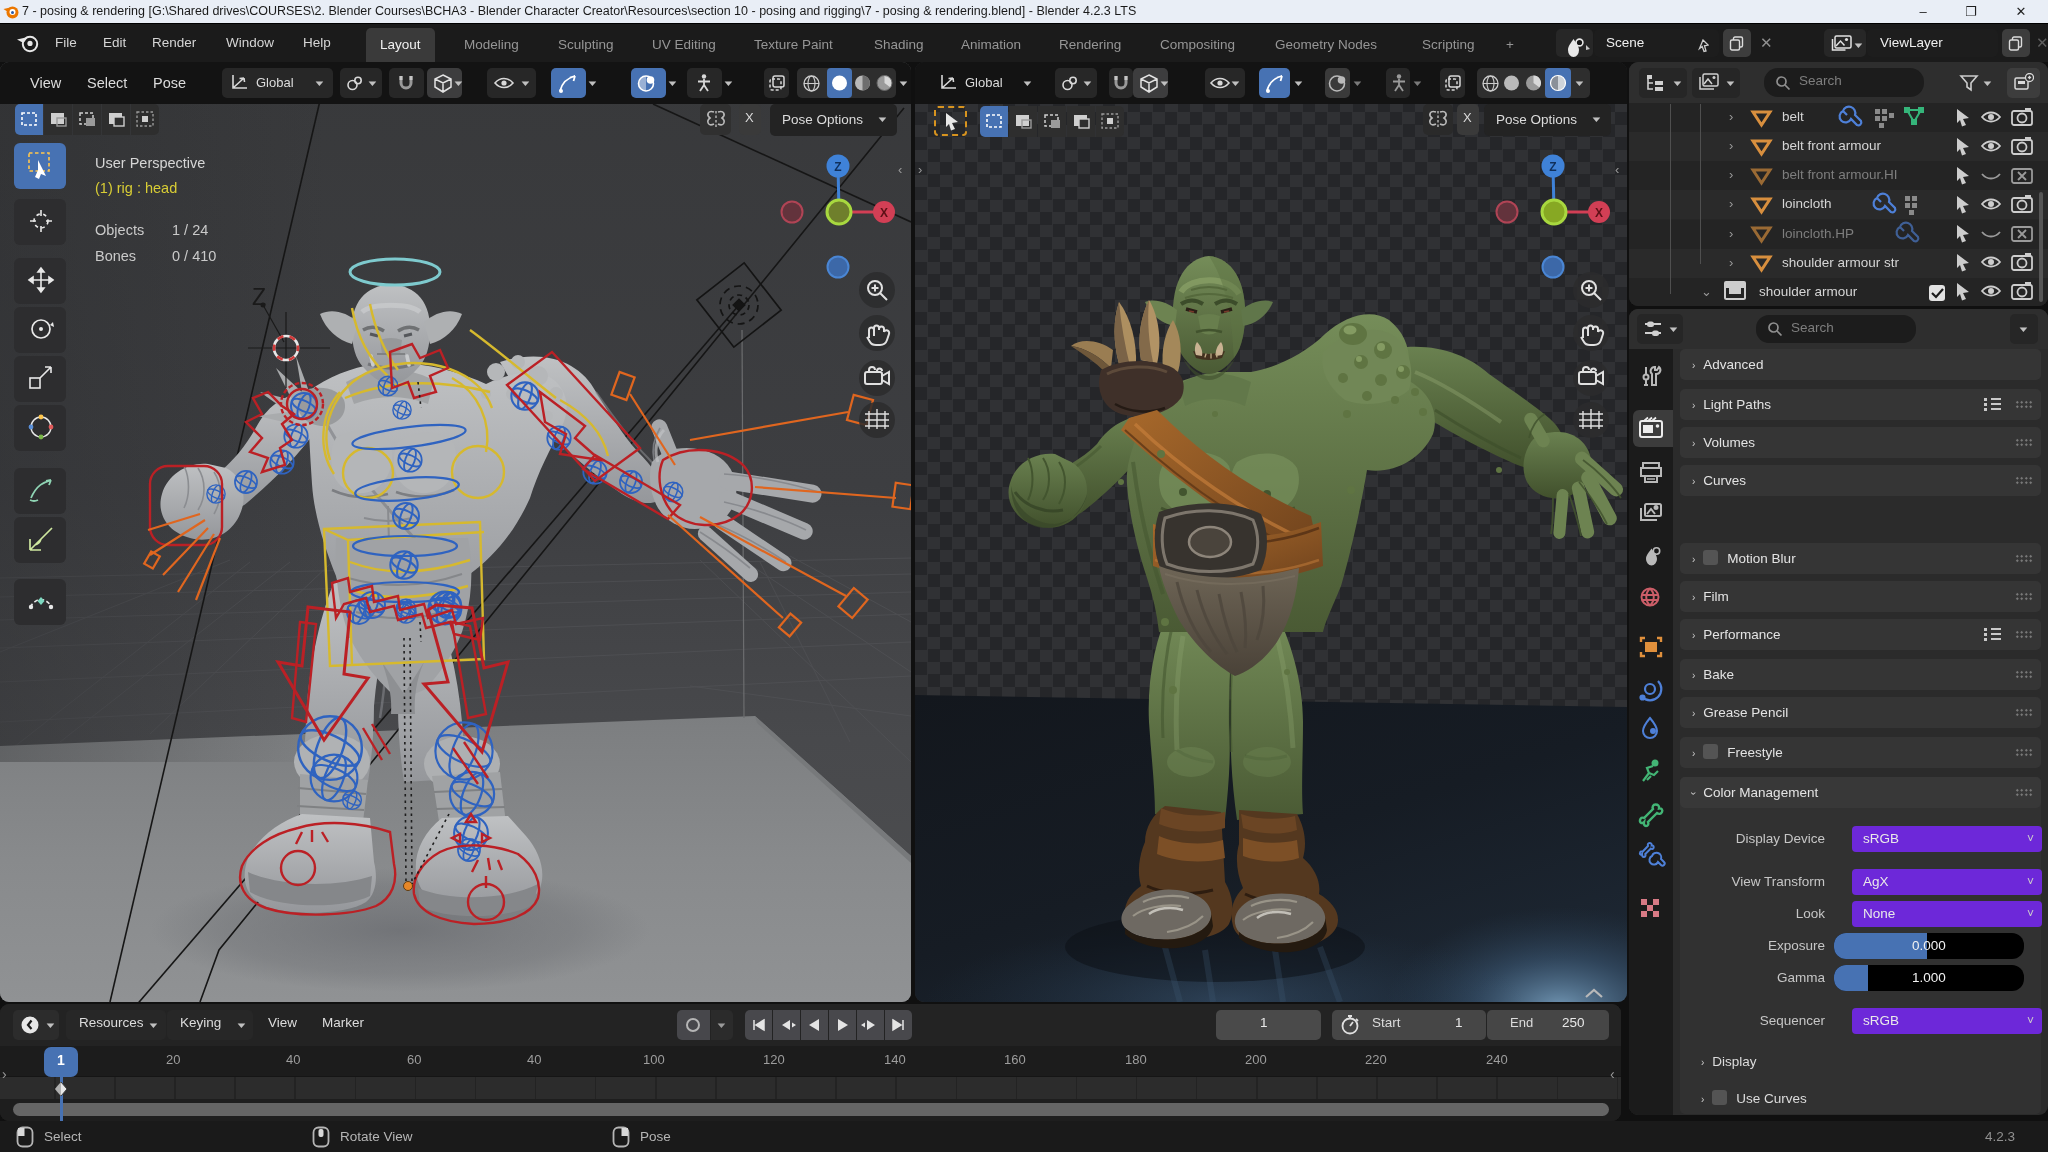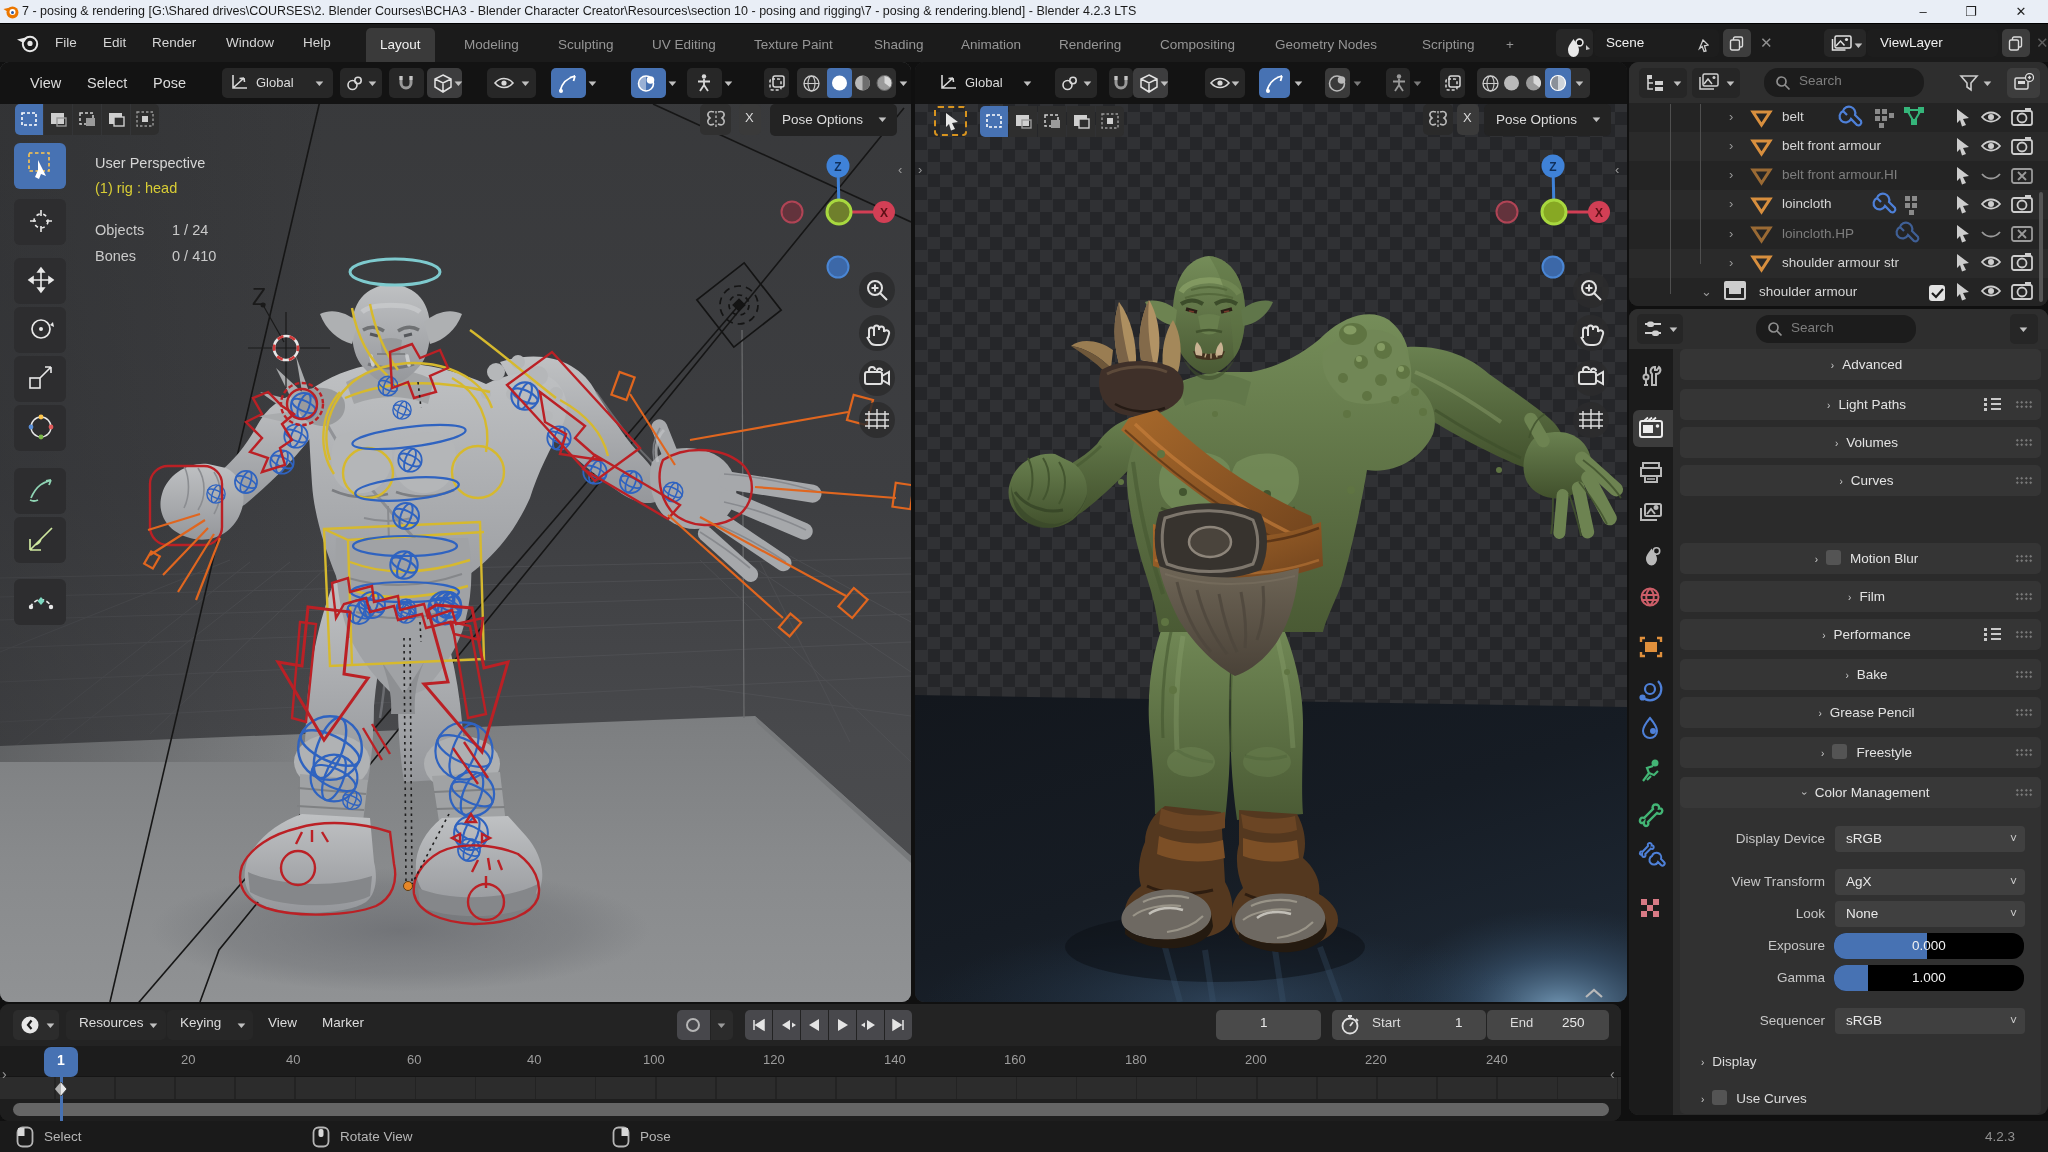--- a/index.html
+++ b/index.html
@@ -33,21 +33,21 @@
 
 .selrow { position:absolute; display:flex; gap:1px; }
 .selbtn { width:28px; height:31px; background:#2e2e2e; position:relative; }
 .selbtn.first { border-radius:5px 0 0 5px; }
 .selbtn.last { border-radius:0 5px 5px 0; }
 .selbtn.on { background:#4772b3; }
 
 
 .outliner { position:absolute; left:1629px; top:62px; width:419px; height:244px; background:#262626; border-radius:9px; overflow:hidden; }
 .props { position:absolute; left:1629px; top:309px; width:419px; height:806px; background:#2b2b2b; border-radius:9px; overflow:hidden; }
-.panelhead { position:absolute; left:51px; width:361px; height:31px; background:#353535; border-radius:5px; color:#e3e3e3; font-size:13.5px; line-height:31px;text-align:center; }
+.panelhead { position:absolute; left:51px; width:361px; height:31px; background:#353535; border-radius:5px; color:#e3e3e3; font-size:13.5px; line-height:31px; }
 .grip { position:absolute; right:8px; top:11px; width:18px; height:9px; opacity:.55;
  background-image:radial-gradient(#bbb 1.1px, transparent 1.2px); background-size:4.5px 4.5px; }
 .chev { display:inline-block; margin:0 8px 0 12px; color:#cdcdcd; font-size:10px; }
 
 
 .timeline { position:absolute; left:0; top:1004px; width:1621px; height:117px; background:#232323; border-radius:9px; overflow:hidden; }
 .statusbar { position:absolute; left:0; top:1121px; width:2048px; height:31px; background:#1a1a1a; }
 .statustext { position:absolute; top:0; height:31px; line-height:31px; font-size:13.5px; color:#b5b5b5; }
 
 
@@ -55,21 +55,21 @@
 
 
 .orow { left:0; width:419px; height:29px; background:#242424; }
 .orow.alt { background:#2a2a2a; }
 .orow .oexp { position:absolute; left:100px; top:6px; color:#9a9a9a; font-size:13px; }
 .orow .otext { position:absolute; left:153px; top:6px; color:#d5d5d5; font-size:13.5px; white-space:nowrap; }
 .orow.dim .otext { color:#7e7e7e; }
 
 
 .plabel { position:absolute; left:0; width:196px; text-align:right; color:#c6c6c6; font-size:13.5px; }
-.pdrop { position:absolute; left:206px; width:190px; height:26px; background:#404040; border-radius:4px;
+.pdrop { position:absolute; left:223px; width:190px; height:26px; background:#6d28d9; border-radius:4px;
   color:#e9e9e9; font-size:13.5px; line-height:26px; padding-left:11px; }
 .pdrop::after { content:"\02C5"; position:absolute; right:8px; top:0; color:#cbcbcb; font-size:12px; }
 .pslider { position:absolute; left:205px; width:190px; height:26px; background:#000000; border-radius:12px; overflow:hidden; }
 .pslider span { position:absolute; left:0; width:100%; text-align:center; color:#f2f2f2; font-size:13.5px; line-height:26px; }
 .pfill { position:absolute; left:0; top:0; height:26px; background:#4772b3; }
 .cbox { display:inline-block; width:15px; height:15px; background:#545454; border-radius:3px; margin-right:9px; vertical-align:-2px; }
 .plist { position:absolute; right:40px; top:8px; width:18px; height:14px;
   background-image:radial-gradient(#c9c9c9 1.5px, transparent 1.6px), linear-gradient(#c9c9c9, #c9c9c9), linear-gradient(#c9c9c9, #c9c9c9), linear-gradient(#c9c9c9, #c9c9c9);
   background-size:5px 5px, 10px 2px, 10px 2px, 10px 2px; background-position:0 0, 8px 1px, 8px 6px, 8px 11px; background-repeat:repeat-y, no-repeat, no-repeat, no-repeat; }
 
@@ -1367,21 +1367,21 @@
         <circle cx="10" cy="12" r="7.5" fill="none" stroke="#e0e0e0" stroke-width="1.8"></circle>
         <path d="M10 12 L13 8 M8 2 h4 M10 2 v3 M16 5 l2 2" stroke="#e0e0e0" stroke-width="1.8" fill="none"></path>
       </svg>
     <div class="abs" style="left:1372px;top:11px;color:#dcdcdc;font-size:13.5px">Start</div>
     <div class="abs" style="left:1455px;top:11px;color:#e8e8e8;font-size:13.5px">1</div>
     <div class="hbtn" style="left:1487px;width:122px;background:#464646"></div>
     <div class="abs" style="left:1510px;top:11px;color:#dcdcdc;font-size:13px">End</div>
     <div class="abs" style="left:1562px;top:11px;color:#e8e8e8;font-size:13.5px">250</div>
 
     <div class="abs" style="left:0;top:42px;width:1621px;height:31px;background:#1c1c1c;border-bottom:1px solid #151515"></div>
-    <div class="fnum" style="left:181px">20</div>
+    <div class="fnum" style="left:166px">20</div>
       <div class="fnum" style="left:286px">40</div>
     <div class="fnum" style="left:407px">60</div>
       <div class="fnum" style="left:527px">40</div>
     <div class="fnum" style="left:643px">100</div>
       <div class="fnum" style="left:763px">120</div>
     <div class="fnum" style="left:884px">140</div>
       <div class="fnum" style="left:1004px">160</div>
     <div class="fnum" style="left:1125px">180</div>
       <div class="fnum" style="left:1245px">200</div>
     <div class="fnum" style="left:1365px">220</div>

